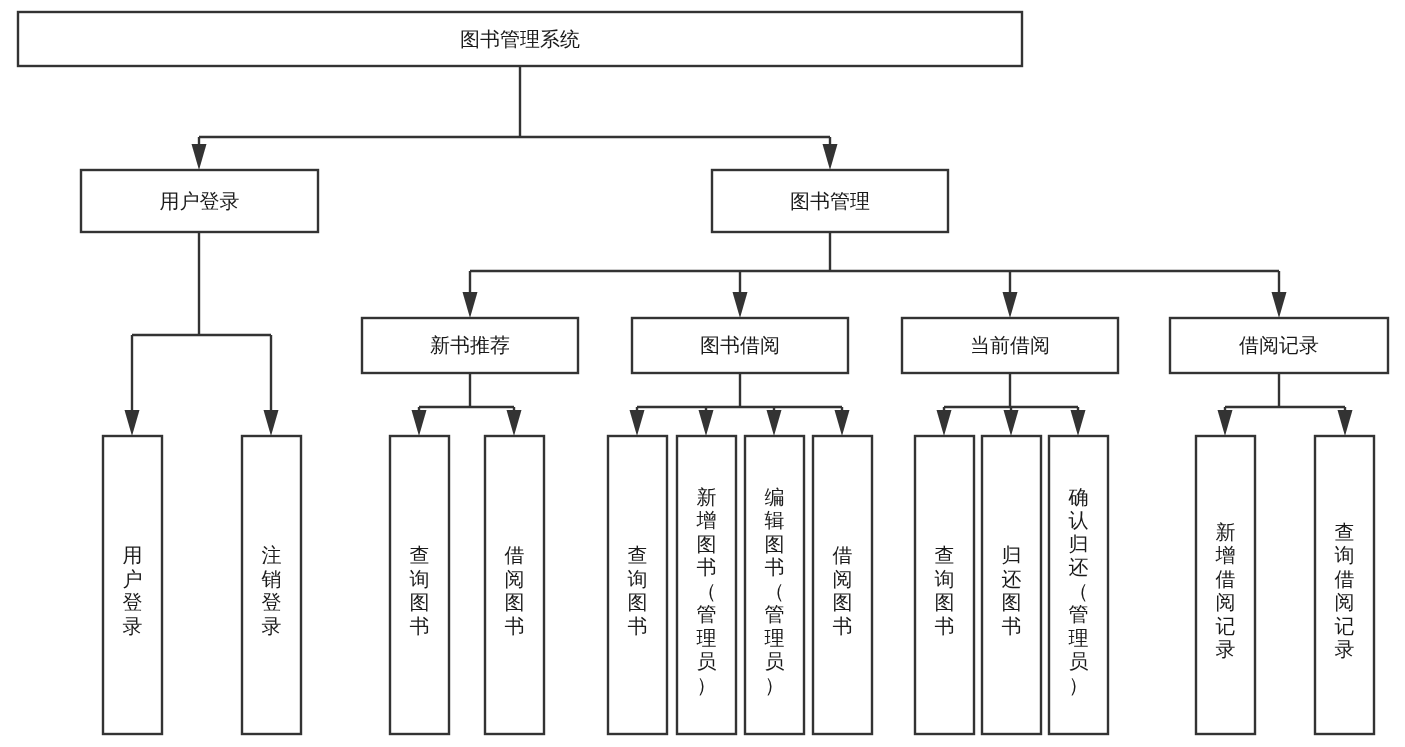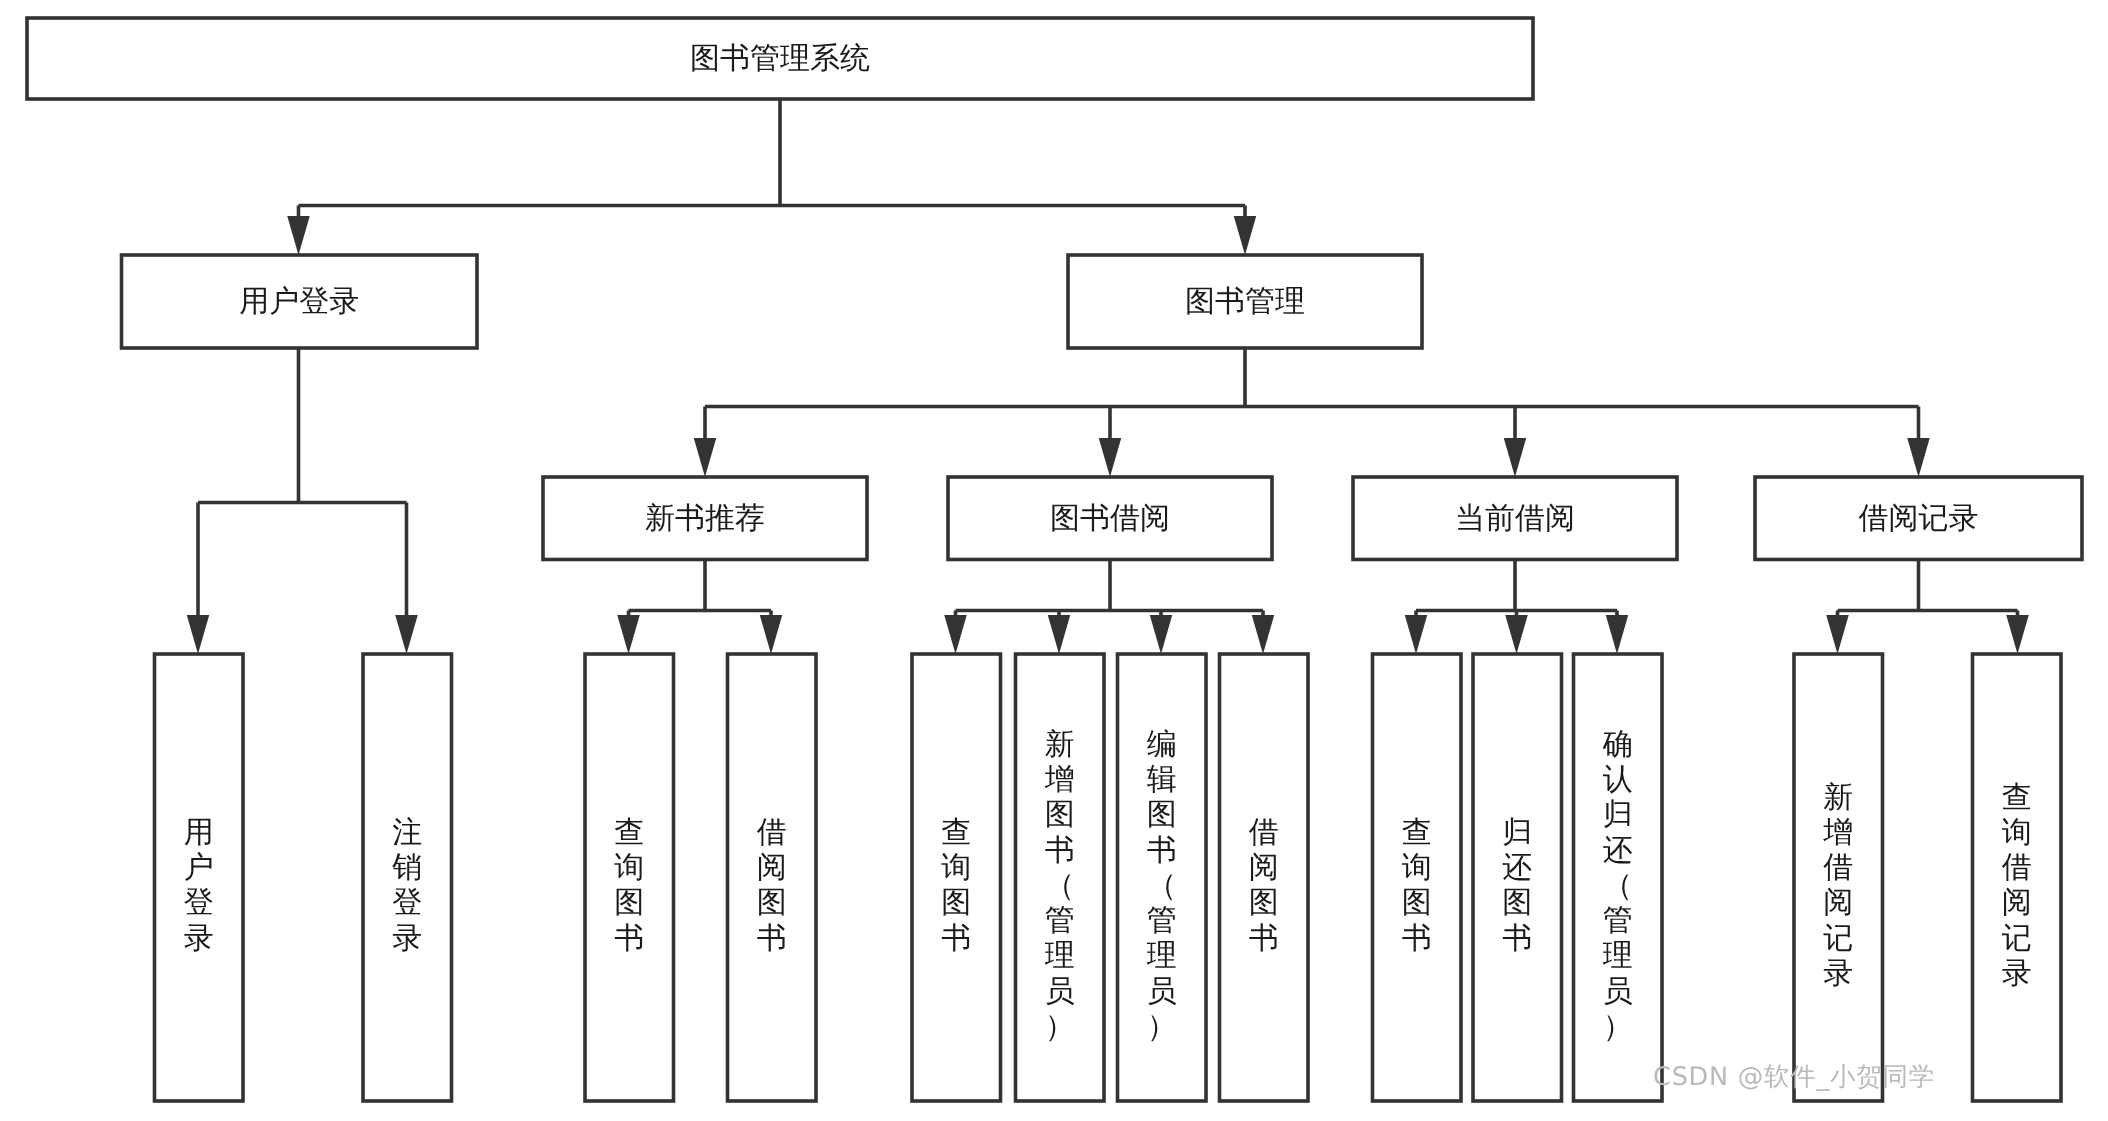--- a/index.html
+++ b/index.html
@@ -211,14 +211,13 @@
         <g>
           <rect class="node-box" x="1196" y="436" width="59" height="298"></rect>
           <text class="node-label-h" x="1225.5" y="532.83" dominant-baseline="auto"><tspan x="1225.5" dy="0" dominant-baseline="auto">新</tspan><tspan x="1225.5" dy="23.5" dominant-baseline="auto">增</tspan><tspan x="1225.5" dy="23.5" dominant-baseline="auto">借</tspan><tspan x="1225.5" dy="23.5" dominant-baseline="auto">阅</tspan><tspan x="1225.5" dy="23.5" dominant-baseline="auto">记</tspan><tspan x="1225.5" dy="23.5" dominant-baseline="auto">录</tspan></text>
         </g>
         <g>
           <rect class="node-box" x="1315" y="436" width="59" height="298"></rect>
           <text class="node-label-h" x="1344.5" y="532.83" dominant-baseline="auto"><tspan x="1344.5" dy="0" dominant-baseline="auto">查</tspan><tspan x="1344.5" dy="23.5" dominant-baseline="auto">询</tspan><tspan x="1344.5" dy="23.5" dominant-baseline="auto">借</tspan><tspan x="1344.5" dy="23.5" dominant-baseline="auto">阅</tspan><tspan x="1344.5" dy="23.5" dominant-baseline="auto">记</tspan><tspan x="1344.5" dy="23.5" dominant-baseline="auto">录</tspan></text>
         </g>
       </g>
   </svg>
-  <div class="watermark-text" style="left: 1196px; top: 718px; color: rgb(185, 185, 185); transform: translate(-50%, -50%);">CSDN @软件_小贺同学</div>
 </div>
 
 </body></html>

